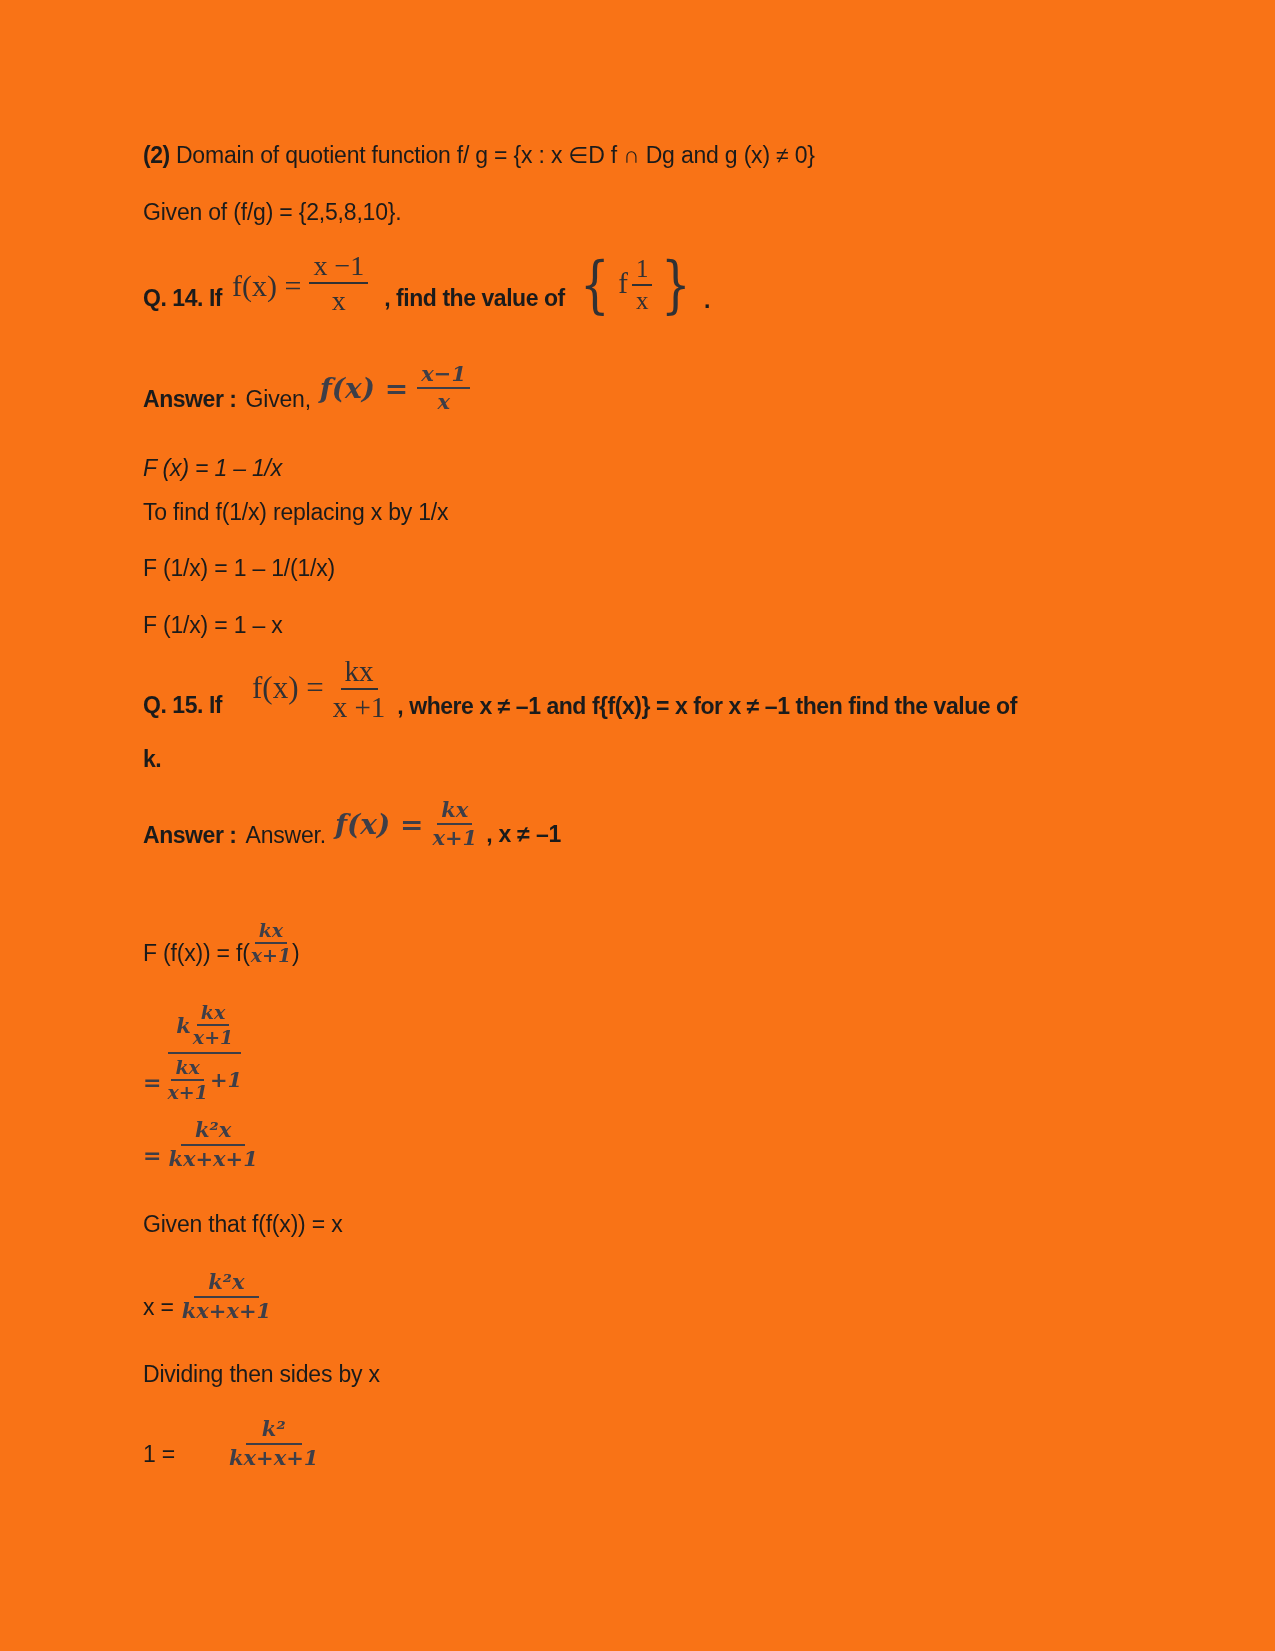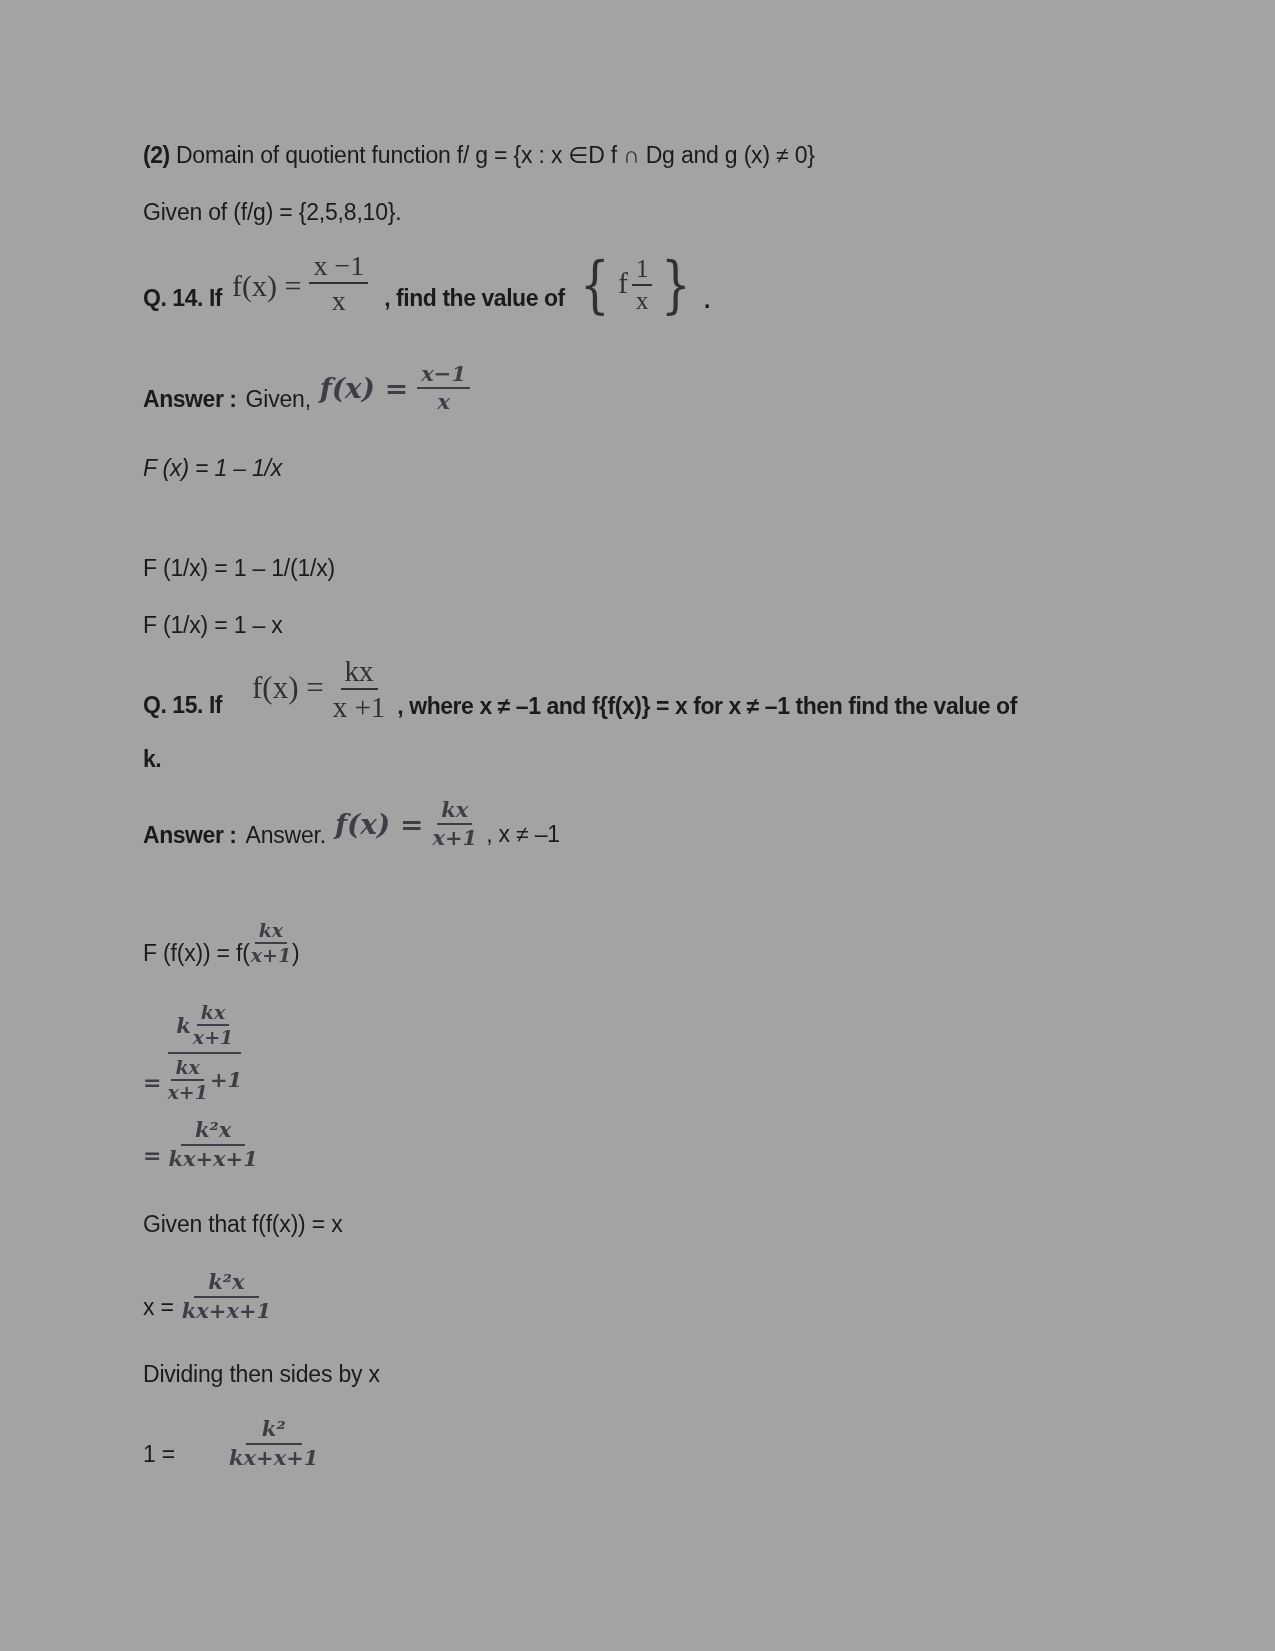--- a/index.html
+++ b/index.html
@@ -1,20 +1,20 @@
 <!DOCTYPE html>
 <html><head>
 <meta charset="utf-8">
 <style>
   * { margin:0; padding:0; box-sizing:border-box; }
   html,body { background:#ffffff; }
   .page {
     position:relative;
     width:1275px; height:1651px;
-    background:#a3a3a3;
+    background:#f97316;
     font-family:"Liberation Sans","DejaVu Sans",sans-serif;
     color:#1b1b1b;
     overflow:hidden;
   }
   .abs { position:absolute; left:143px; }
   .t  { font-size:23px; line-height:28px; letter-spacing:-0.2px; }
   .b  { font-weight:700; letter-spacing:-0.45px; }
   .row { position:absolute; left:143px; display:flex; align-items:flex-end; white-space:nowrap; }
 
   
@@ -70,20 +70,21 @@
     <span class="ma" style="display:inline-flex; align-items:flex-end; gap:9px; font-size:28px;">
       <span style="margin-bottom:8px;">f(x) =</span>
       <span class="frac" style="font-size:21px;">
           <span class="num">x−1</span>
           <span class="den">x</span>
         </span>
     </span>
   </div>
 
   <p class="abs t" style="top:454px;font-style:italic;">F (x) = 1 – 1/x</p>
+  <p class="abs t" style="top:498px;">To find f(1/x) replacing x by 1/x</p>
   <p class="abs t" style="top:554px;">F (1/x) = 1 – 1/(1/x)</p>
   <p class="abs t" style="top:611px;">F (1/x) = 1 – x</p>
 
   <div class="row" style="top:655px; gap:12px;">
     <span class="t b" style="margin-bottom:5px;">Q. 15. If</span>
     <span class="mq" style="display:inline-flex; align-items:flex-end; gap:9px; font-size:31px; margin-left:18px;">
       <span style="margin-bottom:18px;">f(x) =</span>
       <span class="frac" style="font-size:29px;">
           <span class="num">kx</span>
           <span class="den">x +1</span>
@@ -96,21 +97,21 @@
   <div class="row" style="top:798px; gap:9px;">
     <span class="t b">Answer :</span>
     <span class="t">Answer.</span>
     <span class="ma" style="display:inline-flex; align-items:flex-end; gap:9px; font-size:28px;">
       <span style="margin-bottom:8px;">f(x) =</span>
       <span class="frac" style="font-size:21px;">
           <span class="num">kx</span>
           <span class="den">x+1</span>
         </span>
     </span>
-    <span class="t" style="margin-bottom:1px;">, x ≠ –1</span>
+    <span class="t" style="margin-bottom:1px;font-weight:bold;">, x ≠ –1</span>
   </div>
 
   <div class="row" style="top:920px;">
     <span class="t">F (f(x)) = f(</span>
     <span class="frac ma" style="font-size:19px; margin:0 1px;">
         <span class="num">kx</span>
         <span class="den">x+1</span>
       </span>
     <span class="t">)</span>
   </div>

